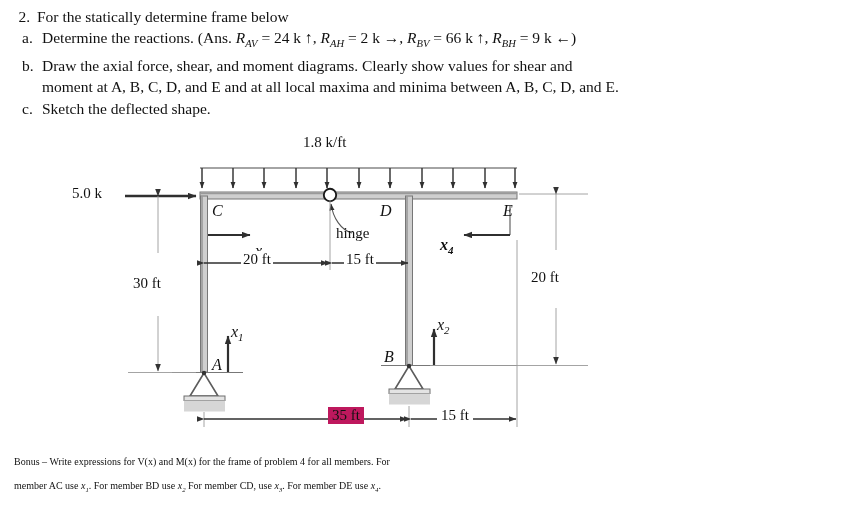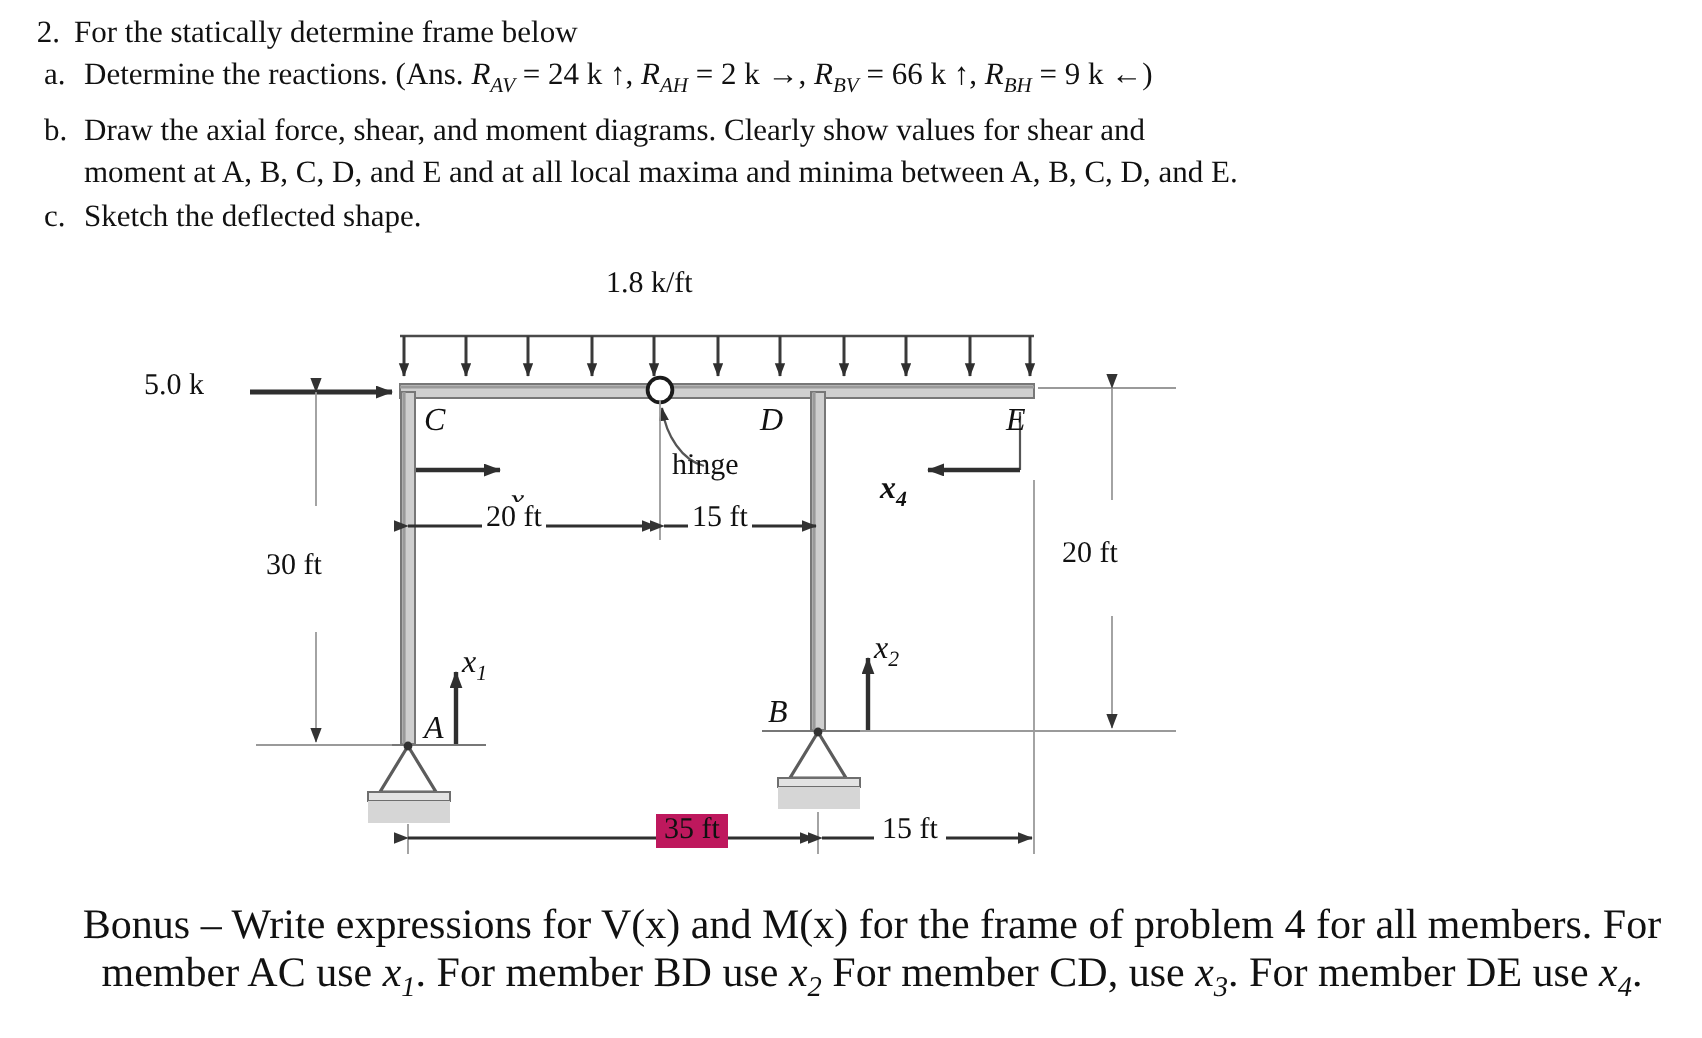--- a/index.html
+++ b/index.html
@@ -39,26 +39,25 @@
     width:20px;
     flex:0 0 auto;
   }
   .sub-txt{flex:1 1 auto;}
   .indent2{margin-left:42px;justify-content:flex-end;}
   i.v{font-style:italic;}
   sub{font-size:0.68em;font-style:italic;}
 
   .bonus{
     position:absolute;
-    left:24px;
+    left:14px;
     top:450px;
     width:824px;
-    font-size:21px;
+    font-size:10px;
     line-height:24px;
-    text-align:center;
   }
 
   
   .figure{
     position:absolute;
     left:0;top:128px;
     width:851px;height:320px;padding-left:21px;
   }
   .fig-label{
     position:absolute;

